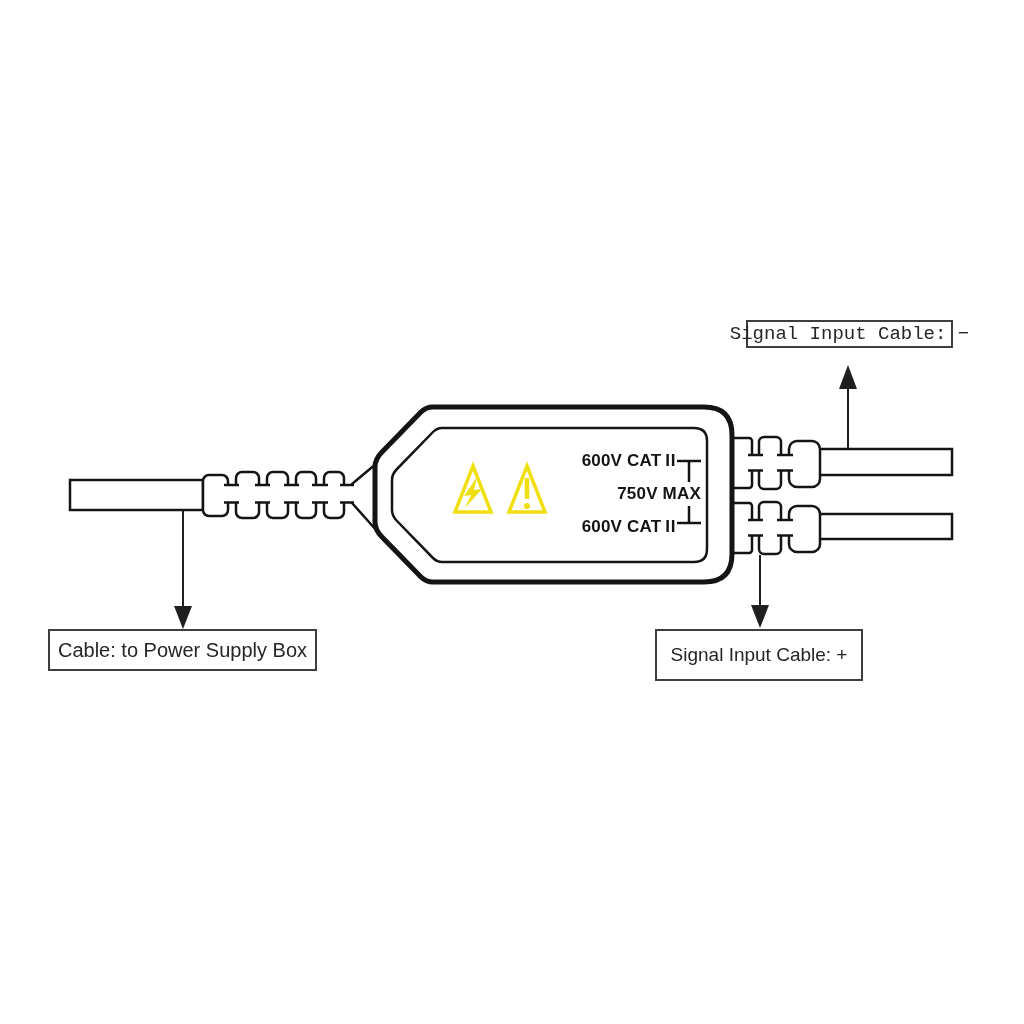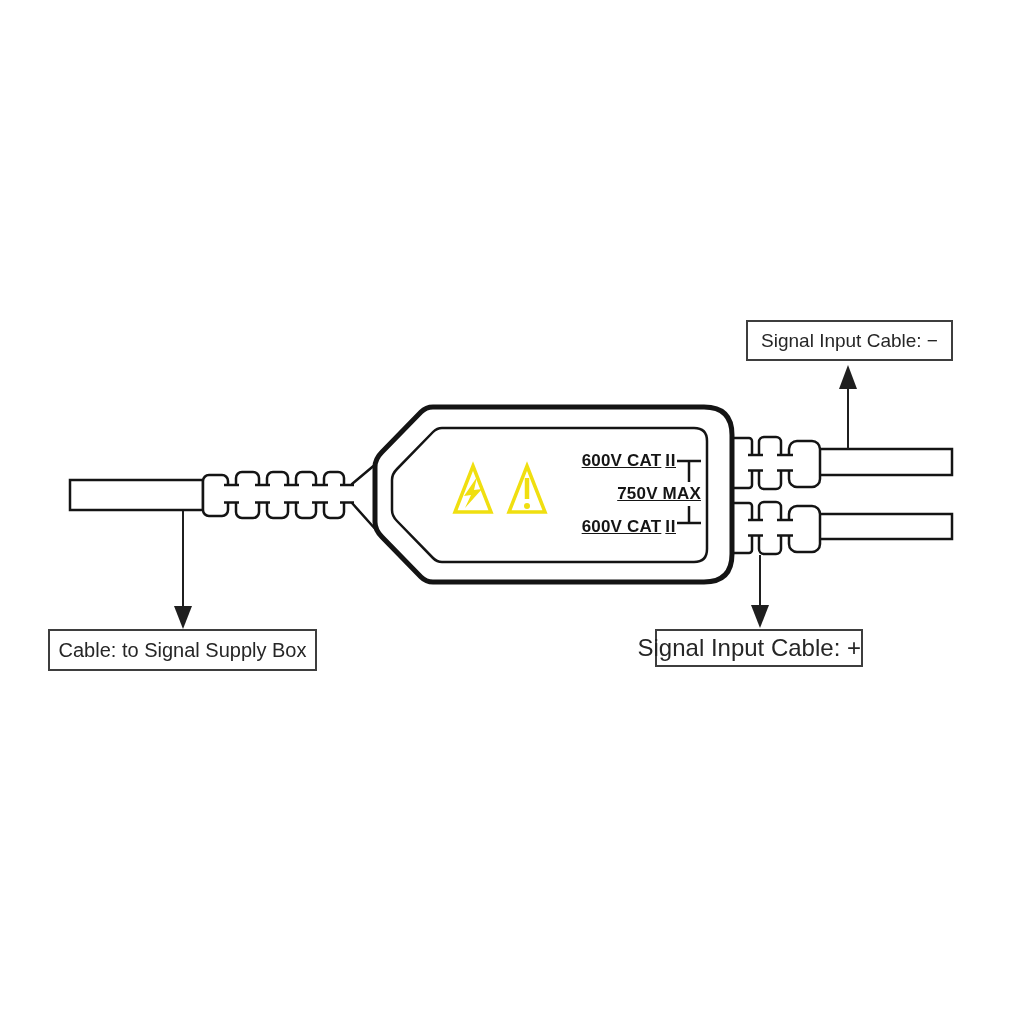--- a/index.html
+++ b/index.html
@@ -17,31 +17,30 @@
     box-sizing: border-box;
     background: #ffffff;
     border: 2px solid #3e3e3e;
     display: flex;
     align-items: center;
     justify-content: center;
     color: #262626;
     white-space: nowrap;
   }
   .callout-left   { left: 48px;  top: 629px; width: 269px; height: 42px; font-size: 20px; }
-  .callout-tright { left: 746px; top: 320px; width: 207px; height: 41px; font-size: 19px; }
-  .callout-bright { left: 655px; top: 629px; width: 208px; height: 38px; font-size: 24px; justify-content: flex-end; }
+  .callout-tright { left: 746px; top: 320px; width: 207px; height: 28px; font-size: 19px; font-family: Liberation Mono, monospace; }
+  .callout-bright { left: 655px; top: 629px; width: 208px; height: 52px; font-size: 19px; }
   .marking {
     position: absolute;
     white-space: nowrap;
     font-size: 17px;
     line-height: 17px;
     font-weight: 600;
     color: #151515;
     letter-spacing: 0.2px;
-    text-decoration: underline;
   }
   .marking .cat { font-weight: 800; letter-spacing: 0.6px; margin-left: 4px; }
   .marking-top    { right: 348px; top: 452px; }
   .marking-mid    { right: 323px; top: 485px; margin-left: 40px; }
   .marking-bottom { right: 348px; top: 518px; }
 </style>
 </head>
 <body>
 
 <div id="stage">
@@ -164,19 +163,19 @@
   </div>
   <div class="marking marking-mid">750V MAX</div>
   <div class="marking marking-bottom">
     <span>600V CAT</span><span class="cat">II</span>
   </div>
 
   <div class="callout callout-tright">
     <span>Signal Input Cable: −</span>
   </div>
   <div class="callout callout-left">
-    <span>Cable: to Signal Supply Box</span>
+    <span>Cable: to Power Supply Box</span>
   </div>
   <div class="callout callout-bright">
     <span>Signal Input Cable: +</span>
   </div>
 
 </div>
 
 </body></html>

